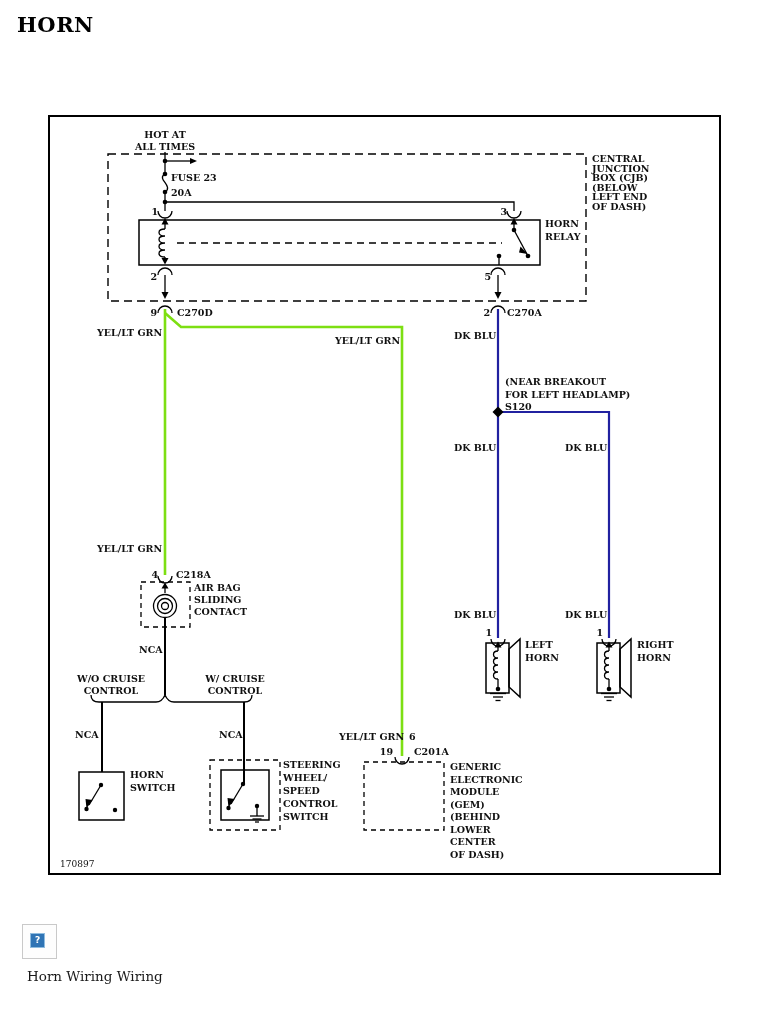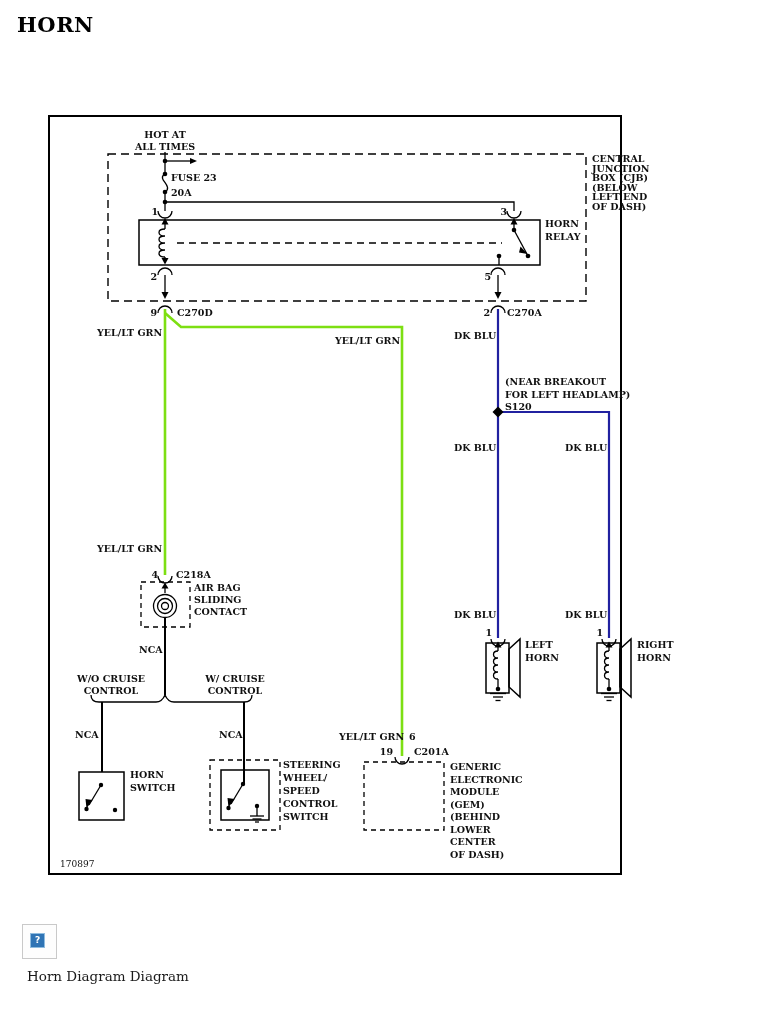--- a/index.html
+++ b/index.html
@@ -1,18 +1,18 @@
 <!DOCTYPE html>
 <html><head>
 <meta charset="utf-8">
 <style>
   html,body{margin:0;padding:0;background:#ffffff;}
   body{width:768px;height:1024px;position:relative;font-family:"DejaVu Serif",serif;}
   #title{position:absolute;left:17px;top:12px;font-weight:bold;font-size:21px;letter-spacing:.5px;color:#000;}
-  #frame{position:absolute;left:48px;top:115px;width:574px;height:760px;border:2px solid #000;box-sizing:border-box;background:#fff;}
+  #frame{position:absolute;left:48px;top:115px;width:673px;height:760px;border:2px solid #000;box-sizing:border-box;background:#fff;}
   #frame svg{position:absolute;left:0;top:0;}
   .lbl{font-family:"DejaVu Serif",serif;font-weight:bold;font-size:9.5px;fill:#101010;}
   .sm{font-size:9px;}
   .mid{text-anchor:middle;}
   .end{text-anchor:end;}
   .ln{stroke:#000;stroke-width:1.3;fill:none;}
   .box{stroke:#000;stroke-width:1.5;fill:none;}
   .dash{stroke:#000;stroke-width:1.4;fill:none;stroke-dasharray:8 5;}
   .dash2{stroke:#000;stroke-width:1.3;fill:none;stroke-dasharray:5 4;}
   .blk{stroke:#000;stroke-width:2;fill:none;}
@@ -243,13 +243,13 @@
   <text class="lbl" x="587" y="531">RIGHT</text>
   <text class="lbl" x="587" y="544">HORN</text>
 
   <text class="lbl sm" x="10" y="750" style="font-weight:normal">170897</text>
 </svg>
 </div>
 
 <div id="thumb">
   <div class="q">?</div>
 </div>
-<div id="caption">Horn Diagram Diagram</div>
+<div id="caption">Horn Wiring Wiring</div>
 
 </body></html>

